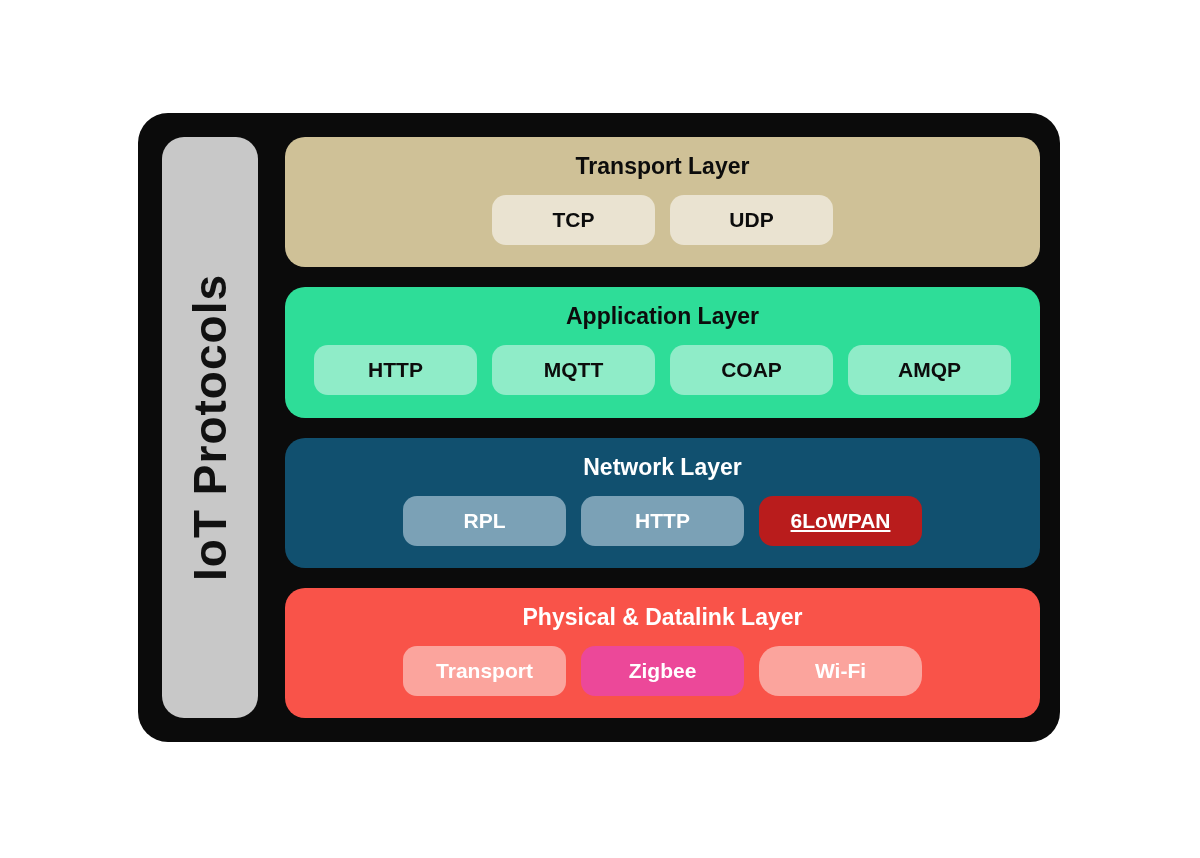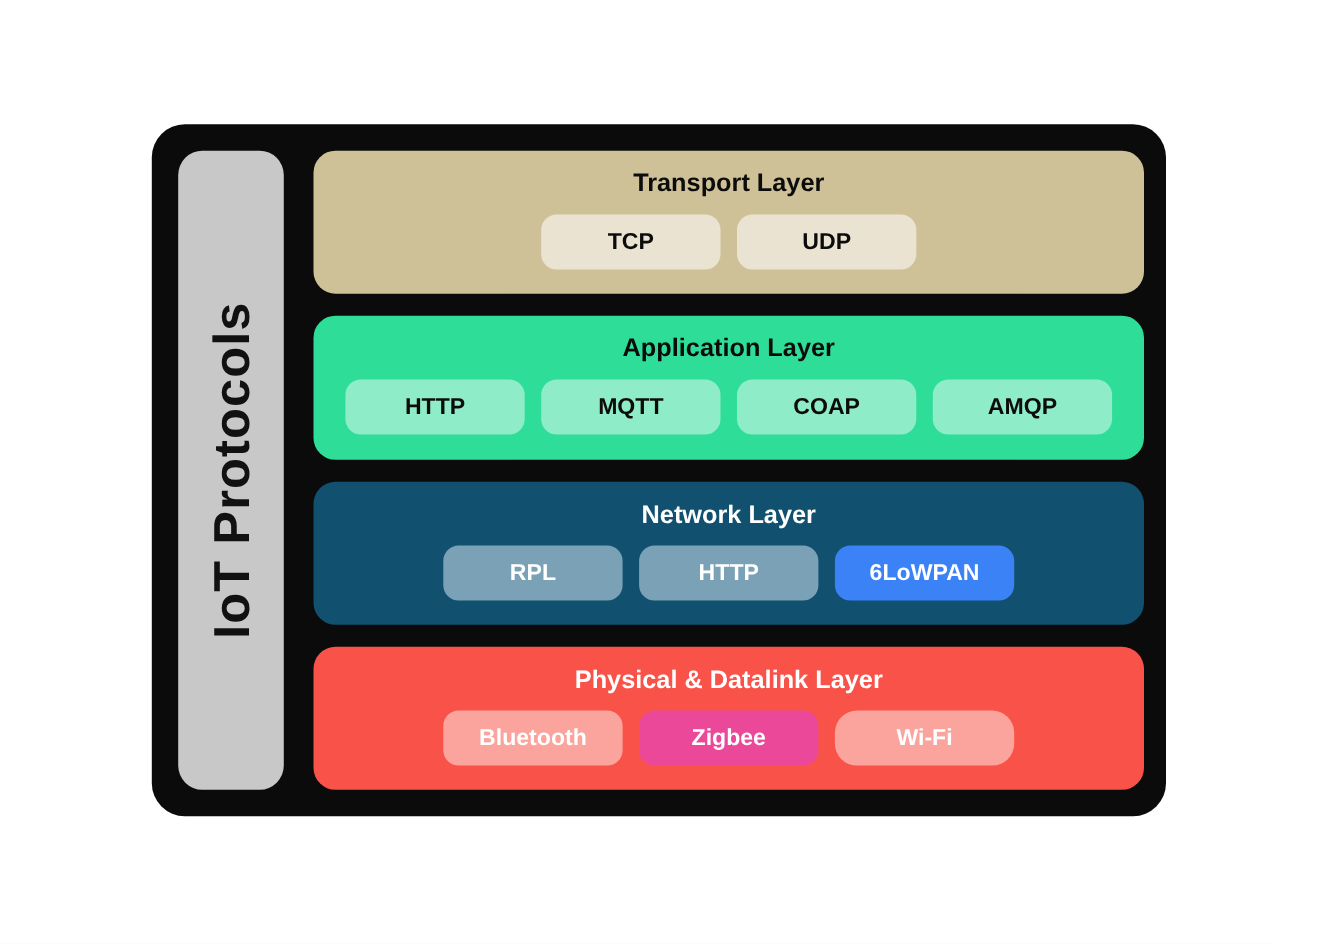--- a/index.html
+++ b/index.html
@@ -109,28 +109,28 @@
           <div class="chip" style="background-color: rgb(143, 236, 200);">COAP</div>
           <div class="chip" style="background-color: rgb(143, 236, 200);">AMQP</div>
         </div>
       </div>
 
       <div class="layer" style="background-color: rgb(17, 80, 111); color: rgb(255, 255, 255);">
         <div class="layer-title">Network Layer</div>
         <div class="chips">
           <div class="chip" style="background-color: rgb(123, 161, 182);">RPL</div>
           <div class="chip" style="background-color: rgb(123, 161, 182);">HTTP</div>
-          <div class="chip" style="background-color: #3b82f6;">6LoWPAN</div>
+          <div class="chip" style="background-color: #b91c1c; text-decoration: underline;">6LoWPAN</div>
         </div>
       </div>
 
       <div class="layer" style="background-color: rgb(249, 83, 73); color: rgb(255, 255, 255);">
         <div class="layer-title">Physical &amp; Datalink Layer</div>
         <div class="chips">
-          <div class="chip" style="background-color: rgb(251, 164, 157);">Bluetooth</div>
+          <div class="chip" style="background-color: rgb(251, 164, 157);">Transport</div>
           <div class="chip" style="background-color: #ec4899;">Zigbee</div>
           <div class="chip" style="background-color: rgb(251, 164, 157); border-radius: 20px;">Wi-Fi</div>
         </div>
       </div>
 
     </div>
   </div>
 </div>
 
 </body></html>

